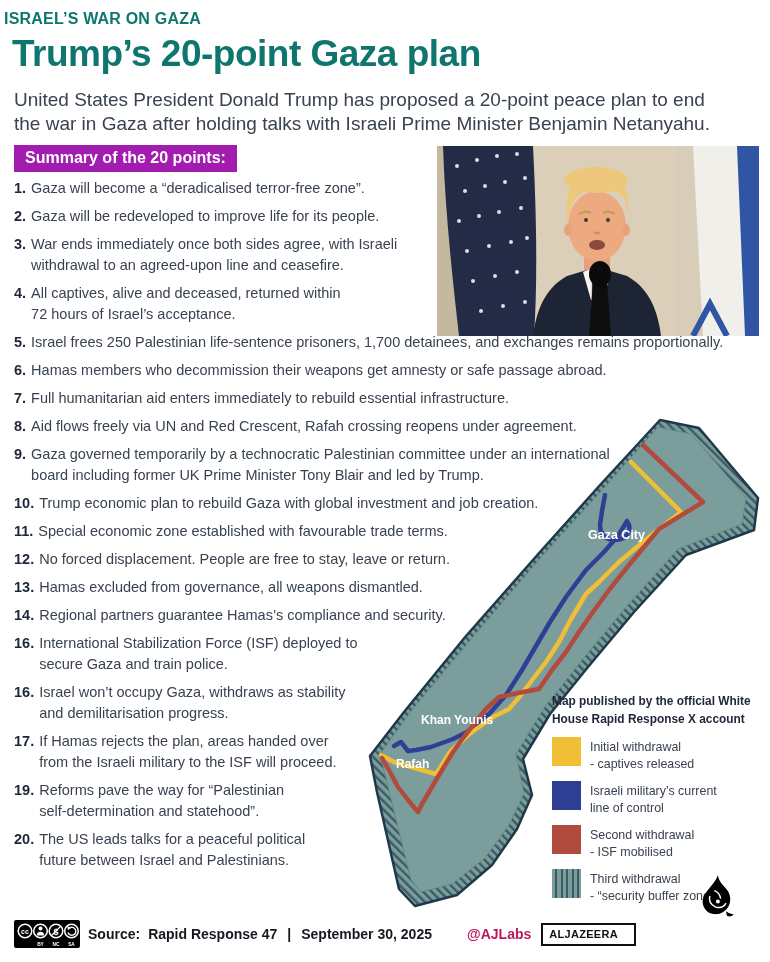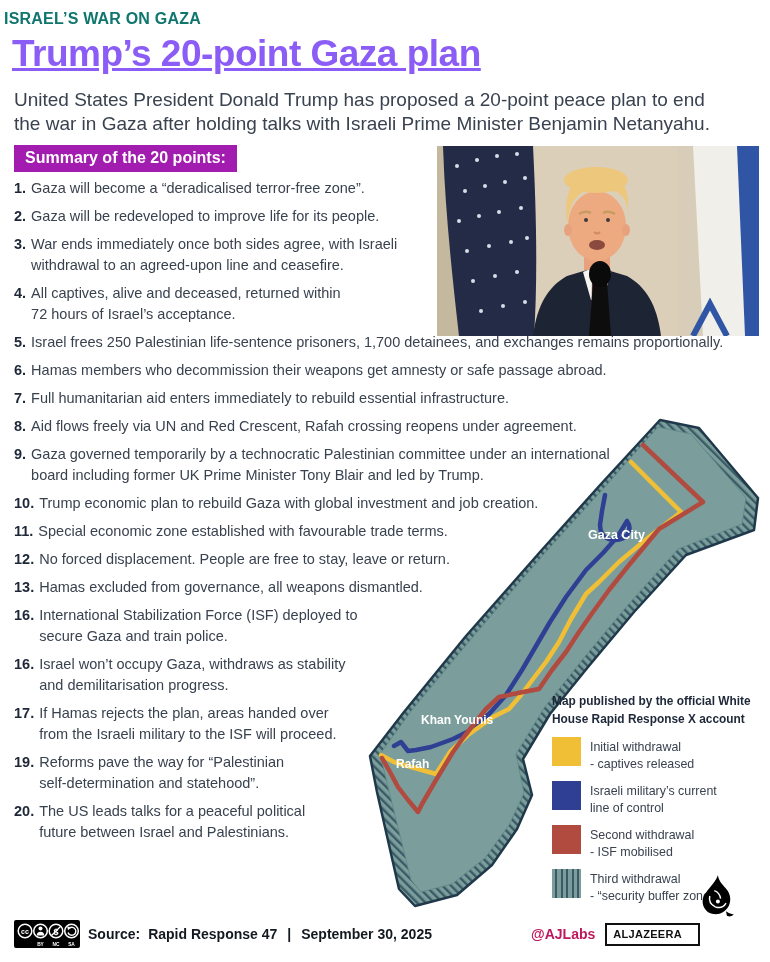--- a/index.html
+++ b/index.html
@@ -3,21 +3,21 @@
 <meta charset="utf-8">
 <style>
   html,body{margin:0;padding:0;background:#ffffff;}
   .page{position:relative;width:770px;height:962px;background:#fff;overflow:hidden;
         font-family:"Liberation Sans",sans-serif;color:#39424f;}
   .pre{white-space:pre-line;}
 
   .kicker{position:absolute;left:4px;top:10px;font-size:16px;font-weight:700;
           color:#0f766e;letter-spacing:.2px;}
   .title{position:absolute;left:12px;top:33px;font-size:37px;font-weight:600;
-         color:#8b5cf6;letter-spacing:-.5px;text-decoration:underline;}
+         color:#0f766e;letter-spacing:-.5px;}
   .intro{position:absolute;left:14px;top:88px;font-size:19px;line-height:24px;
          color:#39424f;width:750px;}
   .badge{position:absolute;left:14px;top:145px;background:#a21caf;color:#fff;
          font-size:16px;font-weight:600;padding:4px 11px 5px 11px;}
 
   .points{position:absolute;left:14px;top:178px;width:748px;list-style:none;margin:0;padding:0;}
   .points li{display:flex;margin-bottom:7px;font-size:14.5px;line-height:21px;}
   .points .num{flex:0 0 auto;font-weight:700;color:#1d2738;margin-right:5px;}
   .points .txt{white-space:pre-line;color:#39424f;}
 
@@ -26,21 +26,21 @@
 
   .map-note{position:absolute;left:552px;top:692px;width:230px;font-size:13.5px;font-weight:700;
             line-height:17.5px;color:#1d2738;transform:scaleX(.88);transform-origin:left top;}
   .legend{position:absolute;left:552px;top:737px;width:215px;}
   .legend-item{display:flex;align-items:flex-start;margin-bottom:9px;}
   .swatch{flex:0 0 auto;width:29px;height:29px;margin-right:9px;}
   .swatch.hatched{background:repeating-linear-gradient(90deg,#7b9e9c 0 3.5px,#3a5a66 3.5px 5.5px);}
   .legend-label{font-size:13.5px;font-weight:500;line-height:17px;color:#39424f;
                 transform:scaleX(.92);transform-origin:left top;white-space:pre-line;padding-top:1px;}
 
-  .footer{position:absolute;left:14px;top:914px;width:686px;height:40px;display:flex;align-items:center;}
+  .footer{position:absolute;left:14px;top:914px;width:622px;height:40px;display:flex;align-items:center;}
   .cc{flex:0 0 auto;margin-right:8px;}
   .src{font-size:14px;font-weight:700;color:#14181f;}
   .src .sep{margin:0 10px;font-weight:700;}
   .src .lbl{margin-right:8px;}
   .credit{margin-left:auto;font-size:14px;font-weight:600;color:#be185d;margin-right:10px;}
   .brandbox{border:2.5px solid #101010;padding:3px 16px 4px 6px;font-size:11px;font-weight:800;
             letter-spacing:.3px;color:#101010;}
   .flame{position:absolute;left:699px;top:874px;width:36px;height:44px;}
 </style>
 </head>
@@ -102,20 +102,24 @@
         <span class="num">11.</span>
         <span class="txt">Special economic zone established with favourable trade terms.</span>
       </li>
       <li>
         <span class="num">12.</span>
         <span class="txt">No forced displacement. People are free to stay, leave or return.</span>
       </li>
       <li>
         <span class="num">13.</span>
         <span class="txt">Hamas excluded from governance, all weapons dismantled.</span>
+      </li>
+      <li>
+        <span class="num">14.</span>
+        <span class="txt">Regional partners guarantee Hamas’s compliance and security.</span>
       </li>
       <li>
         <span class="num">16.</span>
         <span class="txt">International Stabilization Force (ISF) deployed to
 secure Gaza and train police.</span>
       </li>
       <li>
         <span class="num">16.</span>
         <span class="txt">Israel won’t occupy Gaza, withdraws as stability
 and demilitarisation progress.</span>

